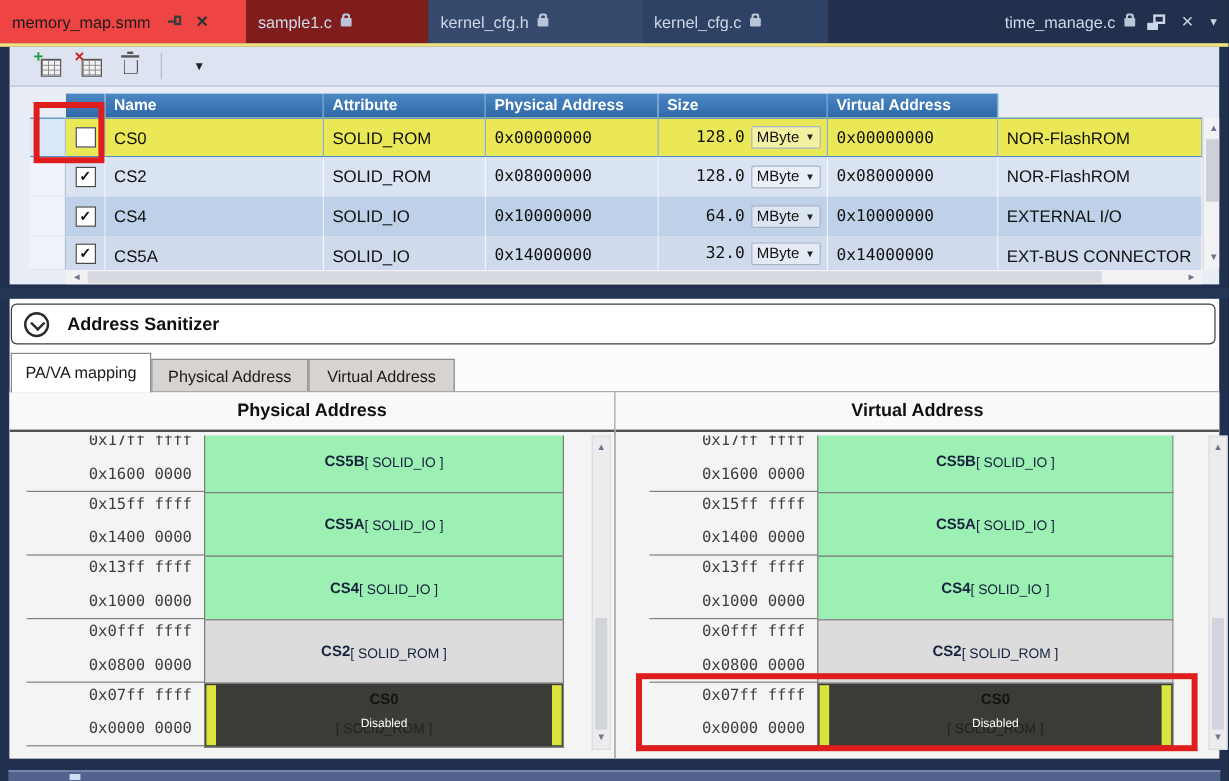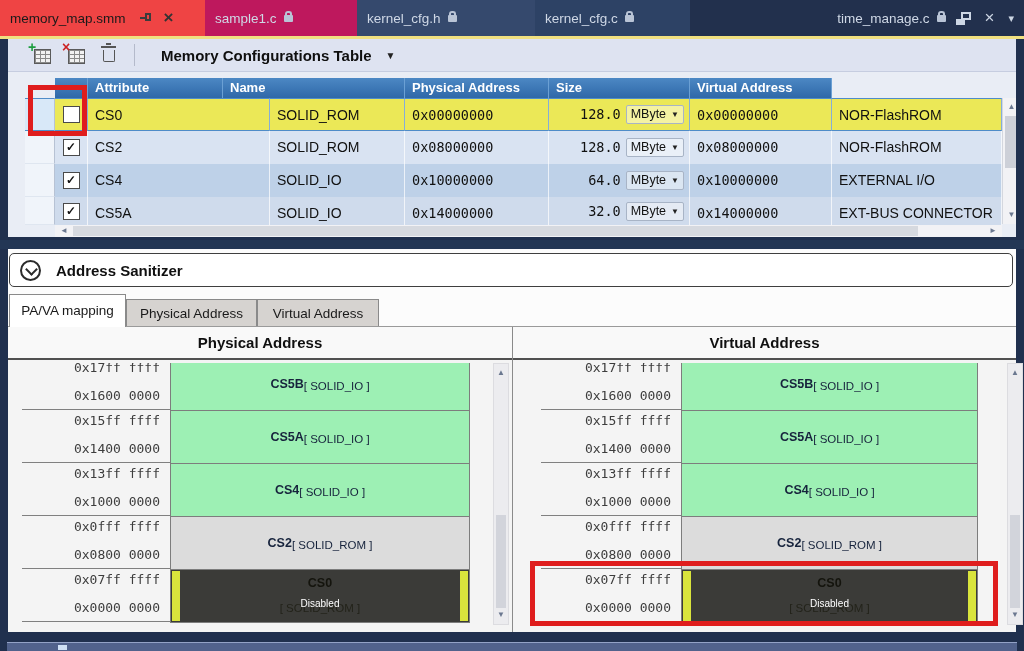--- a/index.html
+++ b/index.html
@@ -4,21 +4,21 @@
 <style>
   html,body{margin:0;padding:0;background:#0f1826;}
   #root{position:relative;width:1024px;height:651px;background:#20304e;
         font-family:"Liberation Sans",sans-serif;overflow:hidden;}
 
   
   .tabbar{position:absolute;left:0;top:0;width:1024px;height:36px;display:flex;align-items:stretch;background:#22304d;}
   .tab{display:flex;align-items:center;padding:0 10px;box-sizing:border-box;font-size:13.5px;color:#cfd8e6;cursor:default;}
   .tab .lbl{white-space:nowrap;overflow:hidden;}
   .tab0{width:205px;background:#ef4444;color:#1a1a1a;}
-  .tab1{width:152px;background:#be185d;}
+  .tab1{width:152px;background:#7f1d1d;}
   .tab2{width:155px;background:#2d4265;}
   .tab3{width:178px;background:#35496d;}
   .tabspacer{flex:1;}
   .tabfar{background:transparent;padding-right:4px;}
   .pin{width:14px;height:14px;position:relative;margin-left:14px;}
   .pin::before{content:"";position:absolute;left:0;top:6px;width:5px;height:2px;background:#3c3c3c;}
   .pin::after{content:"";position:absolute;left:5px;top:2px;width:6px;height:8px;border:2px solid #3c3c3c;box-sizing:border-box;}
   .tclose{margin-left:10px;font-size:17px;font-weight:bold;color:#333;line-height:14px;}
   .lock{width:9px;height:7px;background:#b9c4d6;border-radius:1px;position:relative;margin-left:7px;flex:none;}
   .lock::before{content:"";position:absolute;top:-4px;left:1px;width:7px;height:5px;border:2px solid #b9c4d6;border-bottom:none;border-radius:3px 3px 0 0;box-sizing:border-box;}
@@ -189,30 +189,29 @@
         <span class="badge plus">+</span>
       </span>
     <span class="ticon">
         <span class="grid"></span>
         <span class="badge xm">×</span>
       </span>
     <span class="ticon">
         <span class="trash"></span>
       </span>
     <span class="tsep"></span>
-    <span class="tb-title">Memory Configurations Table</span>
     <span class="tb-caret">▼</span>
   </div>
 
   <div class="tablewrap">
     <div class="thead">
       <div class="th corner w-hdr"></div>
       <div class="th w-chk"></div>
+      <div class="th w-name">Name</div>
       <div class="th w-attr">Attribute</div>
-      <div class="th w-name">Name</div>
       <div class="th w-phys">Physical Address</div>
       <div class="th w-size">Size</div>
       <div class="th w-virt">Virtual Address</div>
     </div>
 
     <div class="tr tr0" style="top:26px;">
       <div class="td rowhdr w-hdr"></div>
       <div class="td chkcell w-chk">
           <span class="cb"></span>
         </div>

